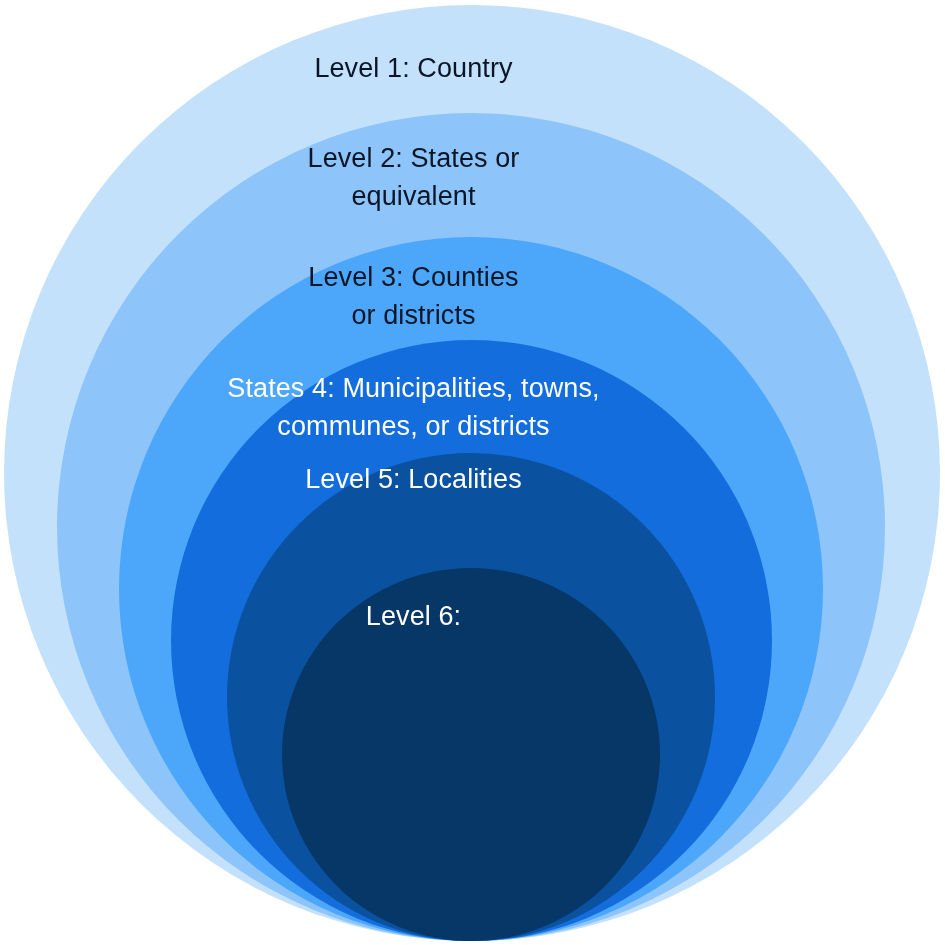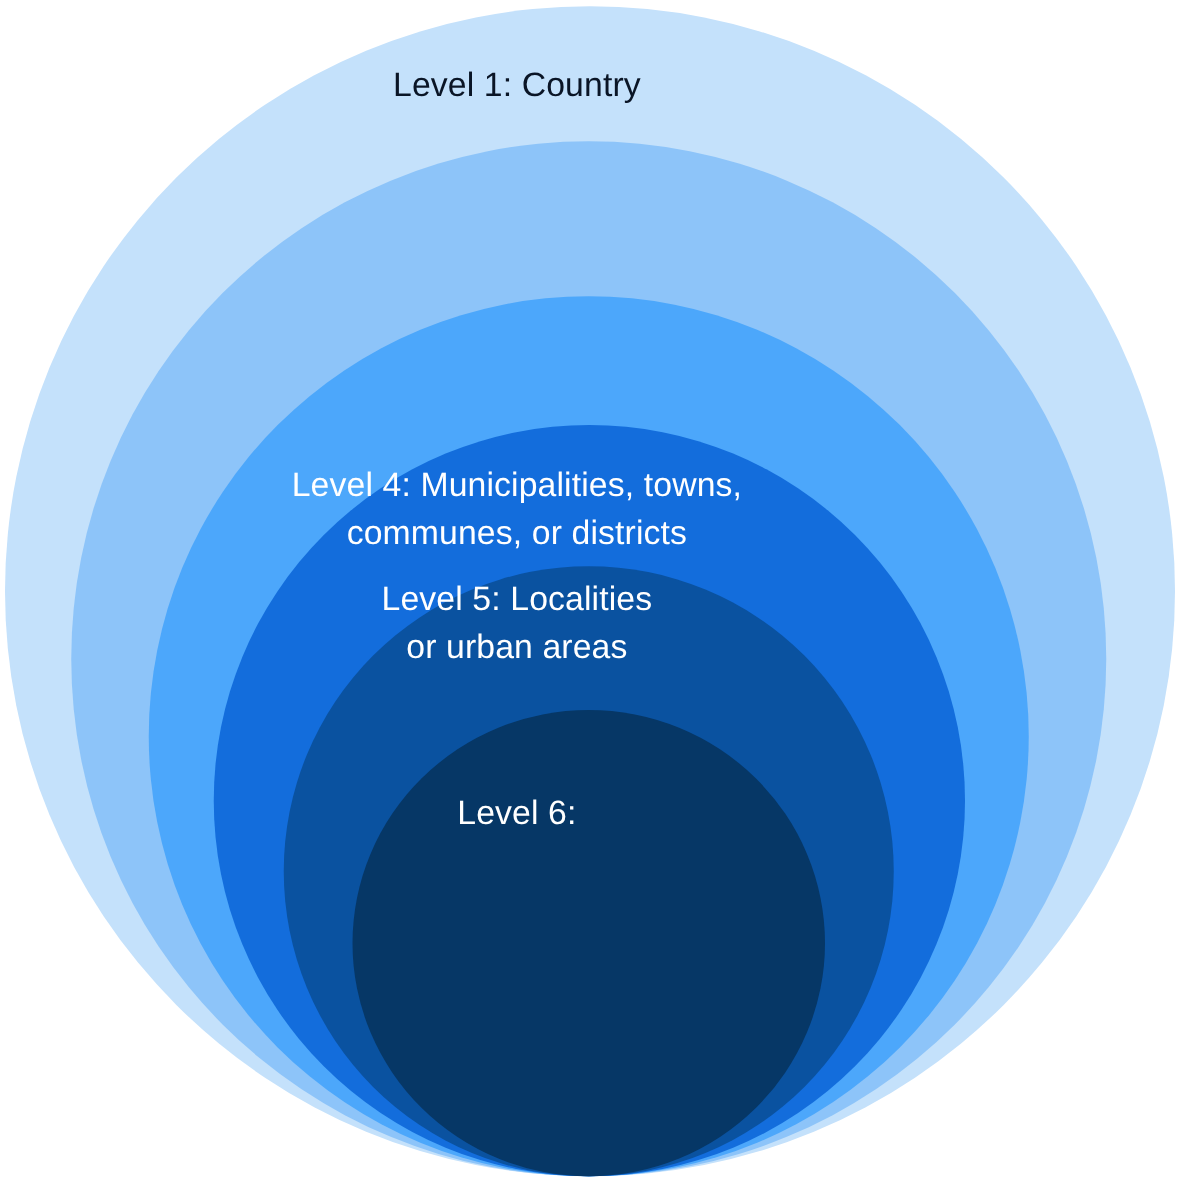--- a/index.html
+++ b/index.html
@@ -22,26 +22,31 @@
   <div class="ring" style="left:4px; top:5px; width:936px; height:936px; background:#C4E1FB;"></div>
   <div class="ring" style="left:57px; top:113px; width:828px; height:828px; background:#8DC4F9;"></div>
   <div class="ring" style="left:119px; top:237px; width:704px; height:704px; background:#4CA7FB;"></div>
   <div class="ring" style="left:171px; top:340px; width:601px; height:601px; background:#136DDC;"></div>
   <div class="ring" style="left:227px; top:453px; width:488px; height:488px; background:#0A52A0;"></div>
   <div class="ring" style="left:282px; top:568px; width:378px; height:373px; background:#063766;"></div>
 
   <div class="label dark" style="top:49px;">
     <span>Level 1: Country</span>
   </div>
+  <div class="label dark" style="top:139px;">
+    <span>Level 2: States or</span>
+    <span>equivalent</span>
+  </div>
   <div class="label dark" style="top:258px;">
+    <span>Level 3: Counties</span>
+    <span>or districts</span>
   </div>
   <div class="label light" style="top:369px;">
-    <span>Level 4: Municipalities, towns,</span>
+    <span>States 4: Municipalities, towns,</span>
     <span>communes, or districts</span>
   </div>
   <div class="label light" style="top:460px;">
     <span>Level 5: Localities</span>
-    <span>or urban areas</span>
   </div>
-  <div class="label light" style="top:631px;">
+  <div class="label light" style="top:597px;">
     <span>Level 6:</span>
   </div>
 </div>
 
 </body></html>

